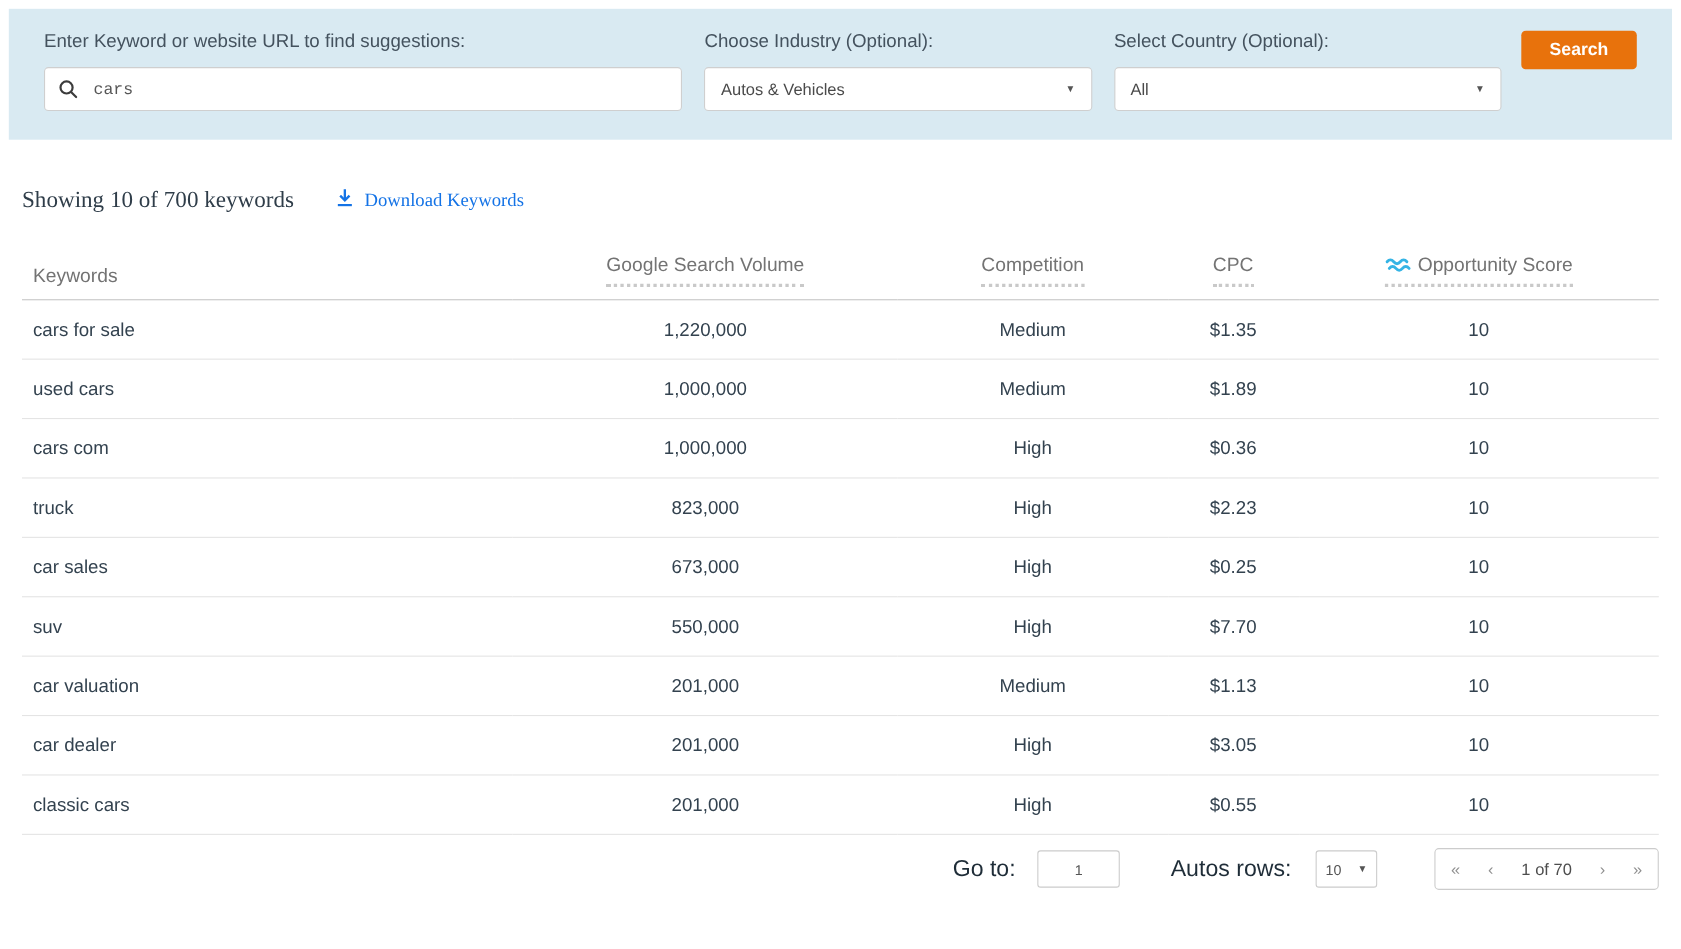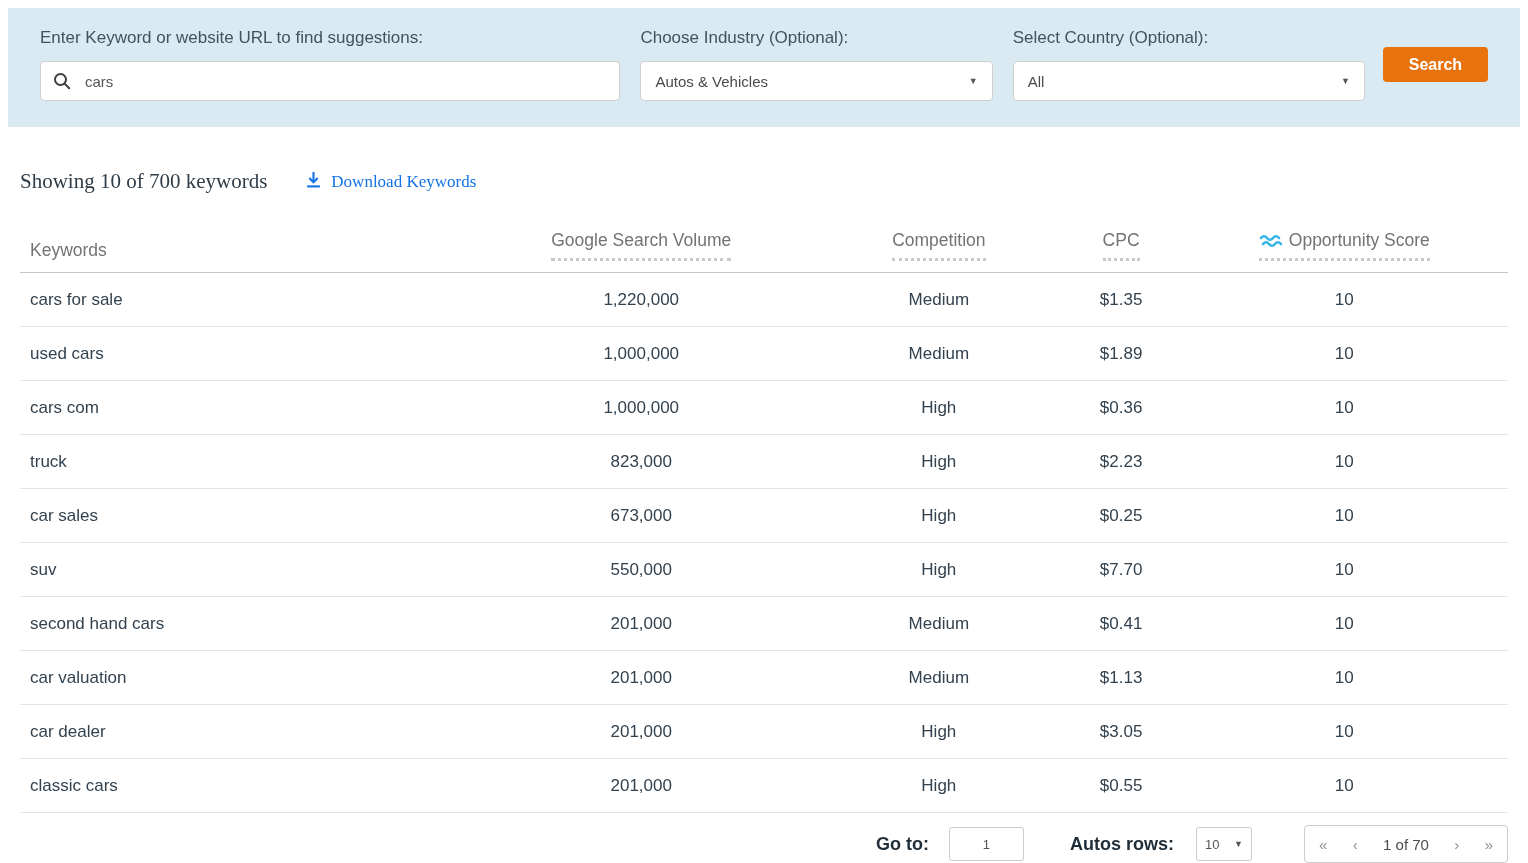--- a/index.html
+++ b/index.html
@@ -10,21 +10,21 @@
     color: var(--text-dark, #323e48);
     overflow: hidden;
   }
 
   
   .search-panel {
     margin: 8px 8px 0 8px;
     background: var(--panel-bg, #d9eaf2);
     padding: 20px 32px 26px 32px;
     display: flex;
-    align-items: center;
+    align-items: flex-start;
     gap: 18px;
   }
   .field { display: flex; flex-direction: column; }
   .field label {
     font-size: 17px;
     color: #44525e;
     margin-bottom: 13px;
   }
   .field-keyword { width: 585px; }
   .field-industry { width: 355px; margin-left: 2px; }
@@ -35,21 +35,21 @@
     align-items: center;
     gap: 14px;
     background: #fff;
     border: 1px solid #cfcfcf;
     border-radius: 4px;
     height: 40px;
     padding: 0 12px;
   }
   .search-input-wrap input {
     border: none; outline: none; background: transparent;
-    flex: 1; font-family: Liberation Sans, sans-serif; font-size: 15px; color: #565656;
+    flex: 1; font-family: Liberation Mono, monospace; font-size: 15px; color: #565656;
   }
   .search-icon { display: flex; align-items: center; color: #3c3c3c; }
 
   .select {
     display: flex; justify-content: space-between; align-items: center;
     background: #ffffff;
     border: 1px solid #cfcfcf;
     border-radius: 4px;
     height: 40px;
     padding: 0 14px;
@@ -107,21 +107,21 @@
   }
   .keyword-table td.col-keyword { text-align: left; padding-left: 10px; }
   .wave-icon { color: var(--wave-teal, #35b4e5); display: flex; }
 
   
   .table-footer {
     margin: 0 20px;
     padding: 12px 0;
     display: flex; align-items: center; justify-content: flex-end;
   }
-  .goto-label, .rows-label { font-size: 18px; font-weight: 700; color: #1f2d38; }
+  .goto-label, .rows-label { font-size: 21px; font-weight: 400; color: #1f2d38; }
   .goto-input {
     margin-left: 20px;
     width: 75px; height: 34px;
     border: 1px solid #ccc; border-radius: 3px;
     text-align: center; font-family: inherit; font-size: 13px; color: #555;
     outline: none;
   }
   .rows-label { margin-left: 46px; }
   .rows-select {
     margin-left: 22px;
@@ -277,27 +277,20 @@
   </tr>
 
   <tr class="data-row">
     <td class="col-keyword">suv</td>
     <td>550,000</td>
     <td>High</td>
     <td>$7.70</td>
     <td>10</td>
   </tr>
 
-  <tr class="data-row">
-    <td class="col-keyword">second hand cars</td>
-    <td>201,000</td>
-    <td>Medium</td>
-    <td>$0.41</td>
-    <td>10</td>
-  </tr>
 
   <tr class="data-row">
     <td class="col-keyword">car valuation</td>
     <td>201,000</td>
     <td>Medium</td>
     <td>$1.13</td>
     <td>10</td>
   </tr>
 
   <tr class="data-row">

